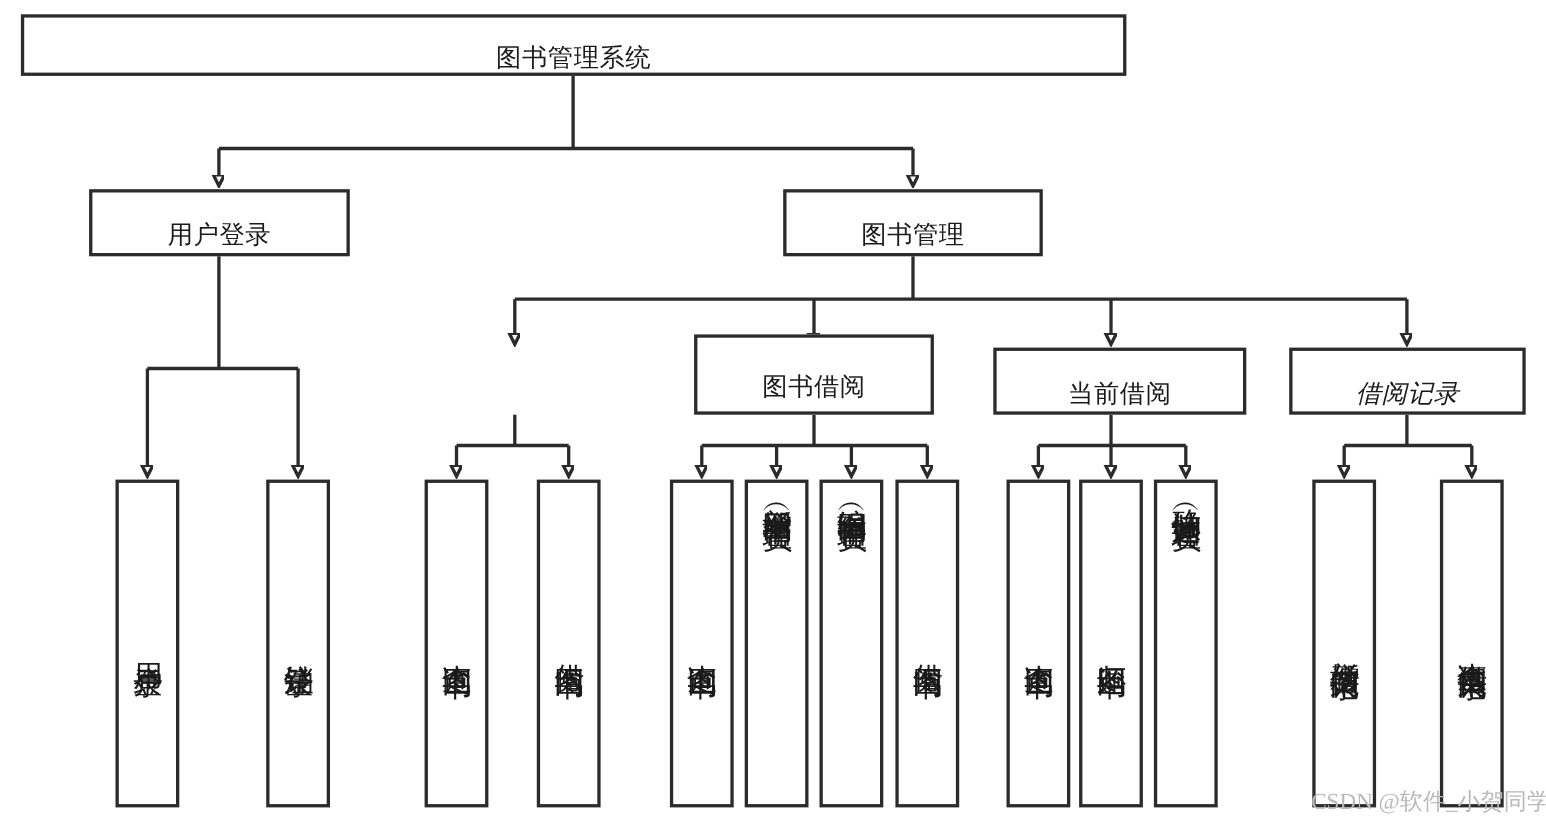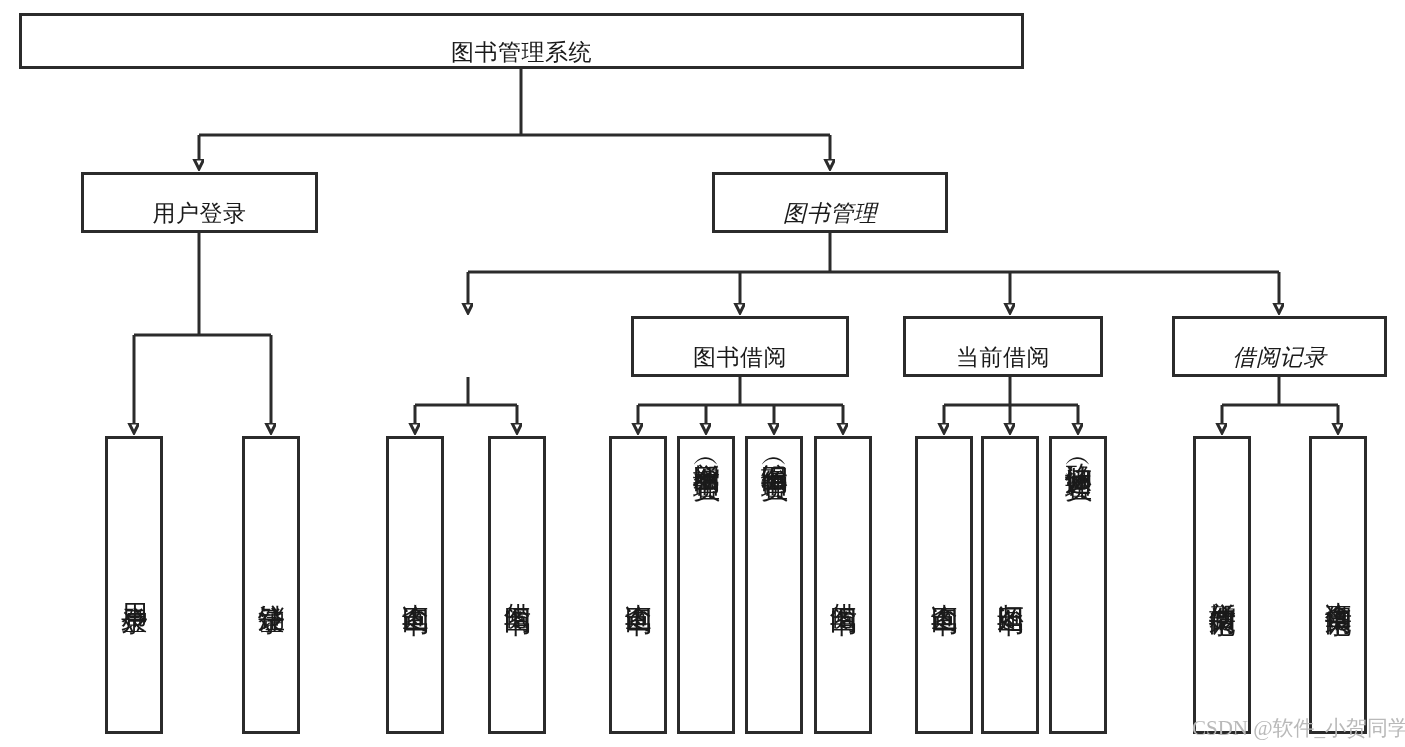--- a/index.html
+++ b/index.html
@@ -136,28 +136,28 @@
     <line x1="1338" y1="405" x2="1338" y2="424" marker-end="url(#arrow)"></line>
   </svg>
 
   <div class="node horiz" style="left:19px; top:13px; width:1005px; height:56px;">
     <span class="node-label">图书管理系统</span>
   </div>
 
   <div class="node horiz" style="left:81px; top:172px; width:237px; height:61px;">
     <span class="node-label">用户登录</span>
   </div>
-  <div class="node horiz" style="left:712px; top:172px; width:236px; height:61px;font-style:italic;">
+  <div class="node horiz" style="left:712px; top:172px; width:236px; height:61px;">
     <span class="node-label">图书管理</span>
   </div>
 
-  <div class="node horiz" style="left:631px; top:316px; width:218px; height:61px;">
+  <div class="node horiz" style="left:631px; top:304px; width:218px; height:73px;">
     <span class="node-label">图书借阅</span>
   </div>
-  <div class="node horiz" style="left:903px; top:316px; width:200px; height:61px;">
+  <div class="node horiz" style="left:903px; top:316px; width:230px; height:61px;">
     <span class="node-label">当前借阅</span>
   </div>
   <div class="node horiz" style="left:1172px; top:316px; width:215px; height:61px;font-style:italic;">
     <span class="node-label">借阅记录</span>
   </div>
 
   <div class="node vert center" style="left:105px; top:436px; width:58px; height:298px;">
     <span class="node-label">用户登录</span>
   </div>
   <div class="node vert center" style="left:242px; top:436px; width:58px; height:298px;">

